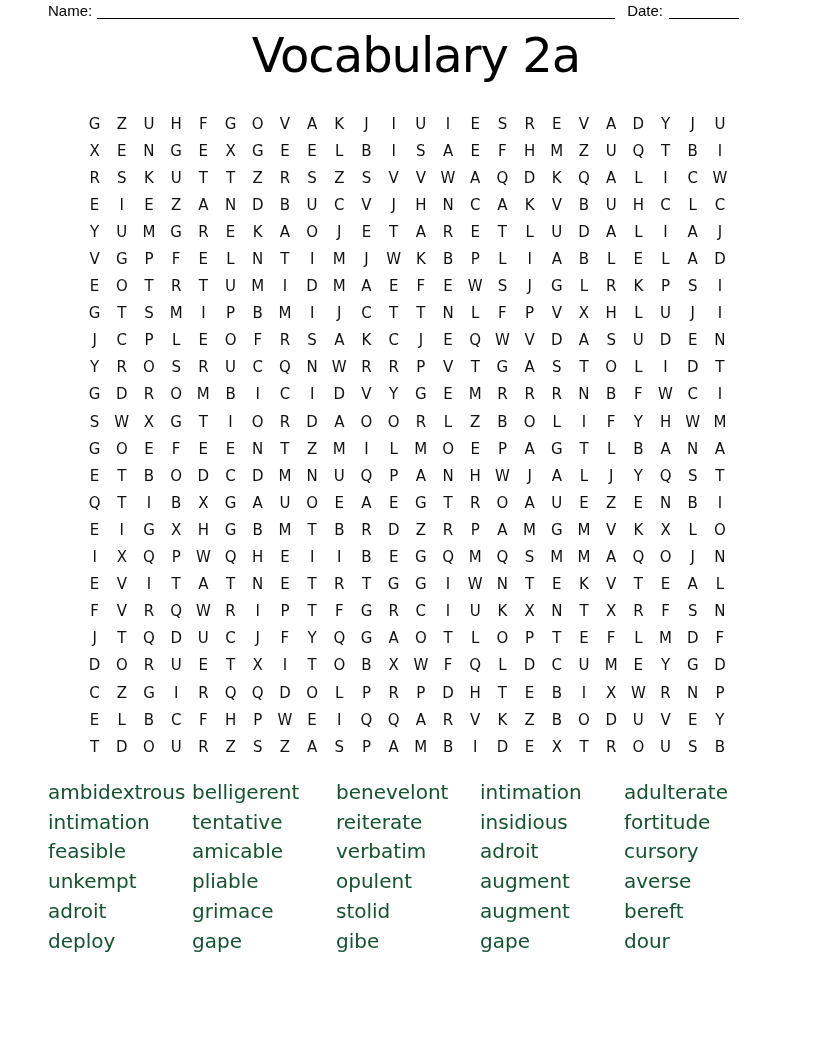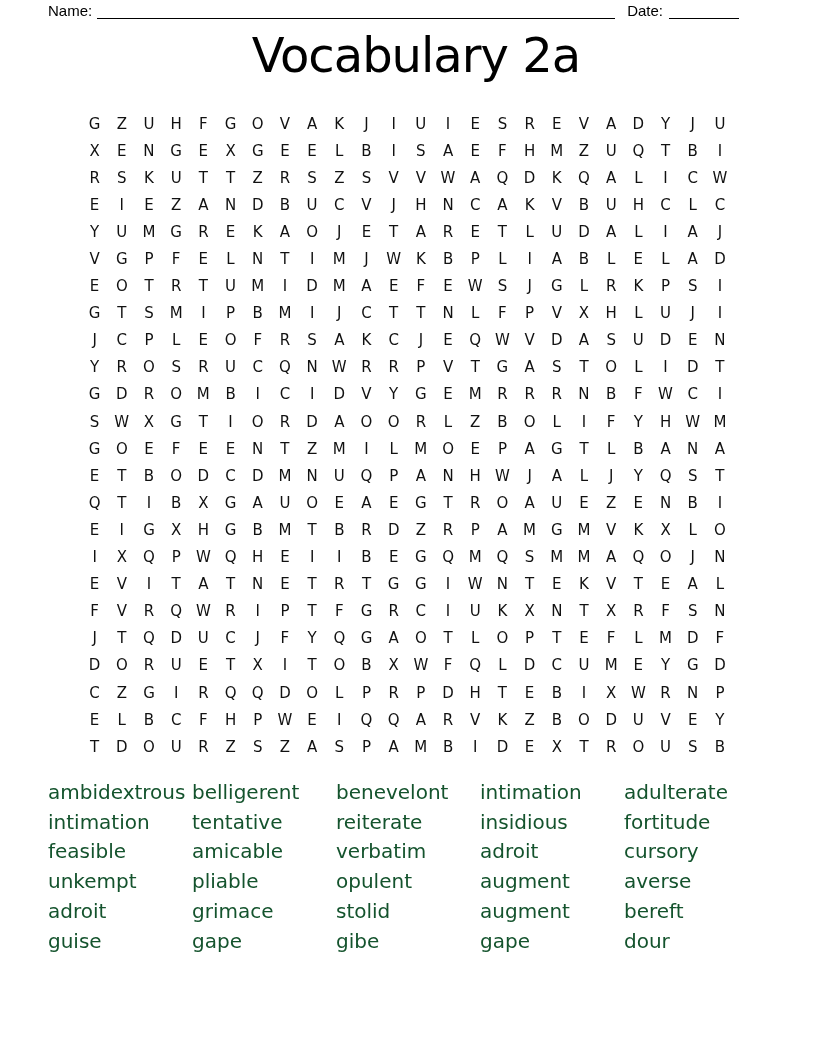--- a/index.html
+++ b/index.html
@@ -676,21 +676,21 @@
     <span class="grid-cell">B</span>
   </div>
 
 <div class="words">
     <div class="word-col">
       <div class="word-item">ambidextrous</div>
       <div class="word-item">intimation</div>
       <div class="word-item">feasible</div>
       <div class="word-item">unkempt</div>
       <div class="word-item">adroit</div>
-      <div class="word-item">guise</div>
+      <div class="word-item">deploy</div>
     </div>
     <div class="word-col">
       <div class="word-item">belligerent</div>
       <div class="word-item">tentative</div>
       <div class="word-item">amicable</div>
       <div class="word-item">pliable</div>
       <div class="word-item">grimace</div>
       <div class="word-item">gape</div>
     </div>
     <div class="word-col">

